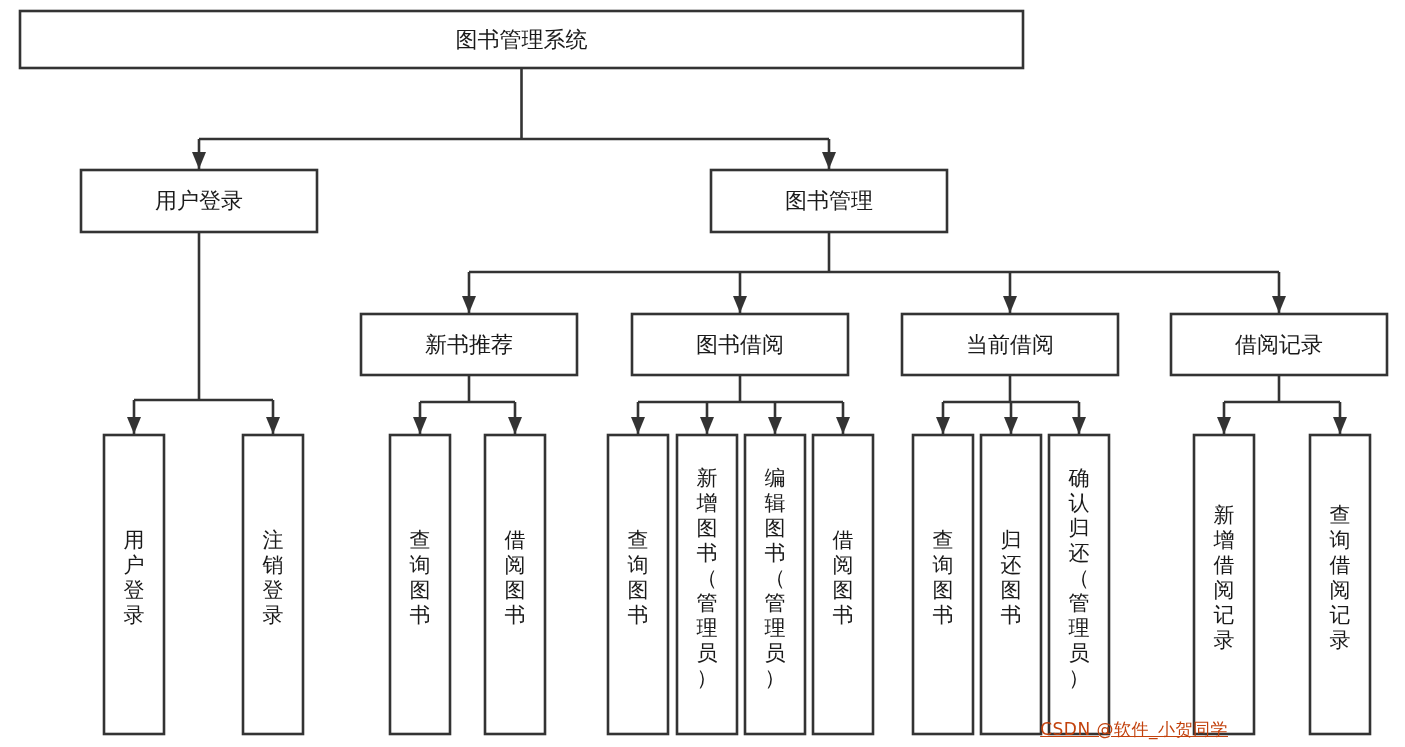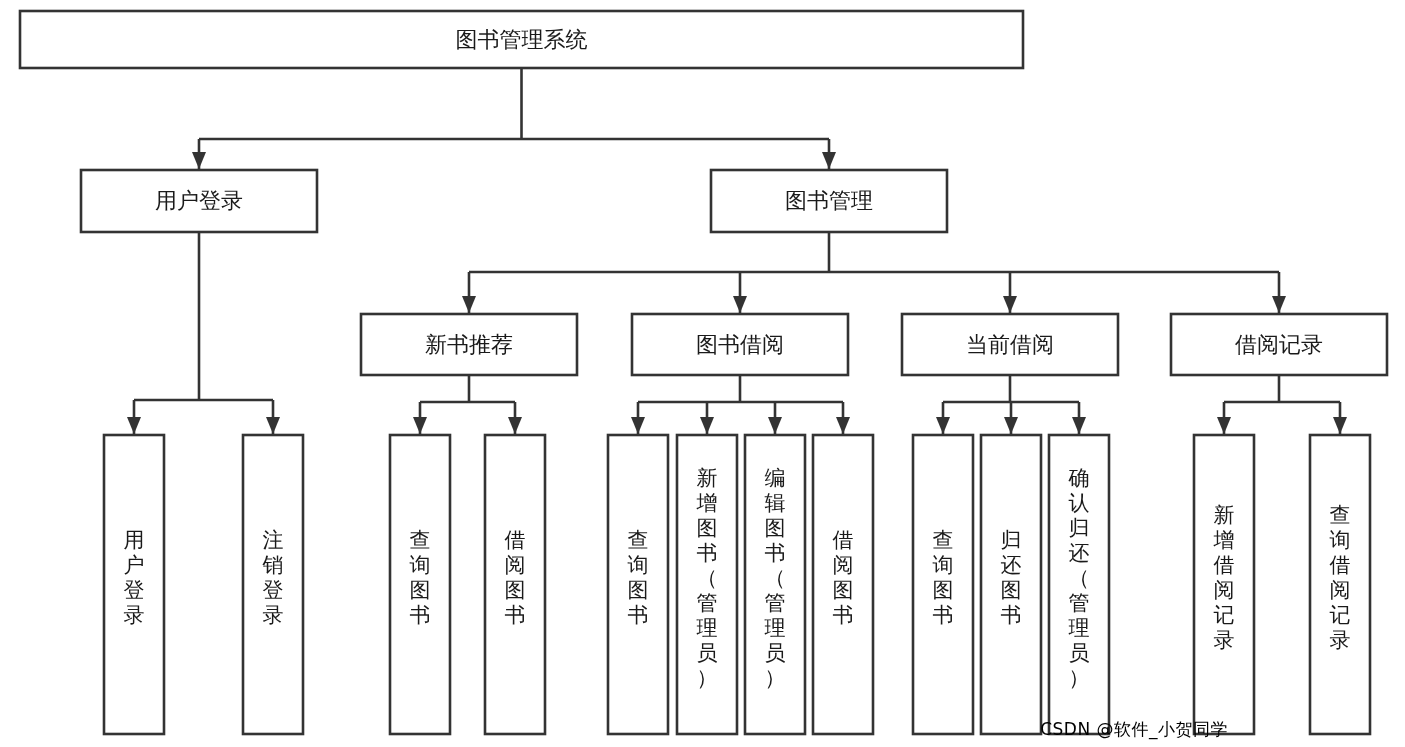--- a/index.html
+++ b/index.html
@@ -55,25 +55,26 @@
     fill: #1a1a1a;
     font-size: 21px;
     text-anchor: middle;
   }
   .watermark {
     position: absolute;
     right: 8px;
     bottom: 6px;
     font-family: "DejaVu Sans", "Liberation Sans", sans-serif;
     font-size: 17px;
-    color: #000000;
+    color: #c2410c;
     letter-spacing: 0.5px;
     white-space: nowrap;
     user-select: none;
     pointer-events: none;
+    text-decoration: underline;
   }
 </style>
 </head>
 <body>
 
 <div id="diagram-root">
   <svg id="flow-svg" viewBox="0 0 1405 747">
     <g id="connector-layer">
         <line x1="521.5" y1="68" x2="521.5" y2="139" class="connector"></line>
         <line x1="199" y1="139" x2="829" y2="139" class="connector"></line>

